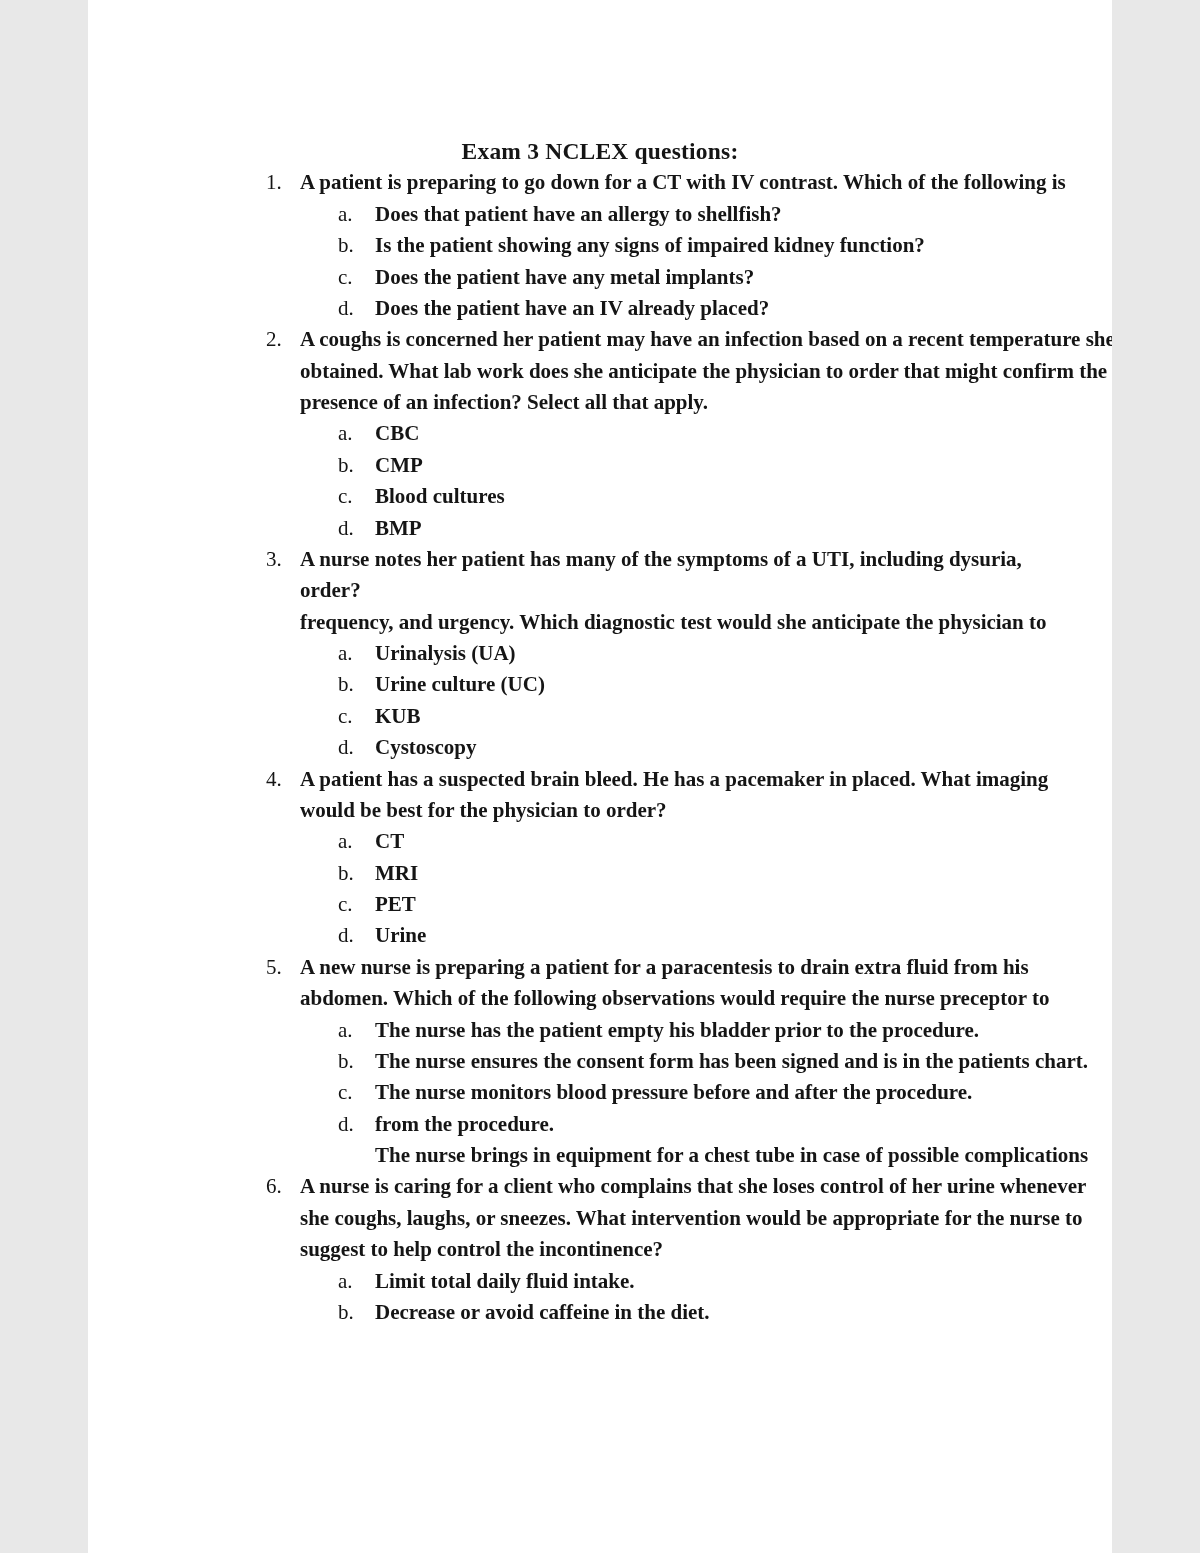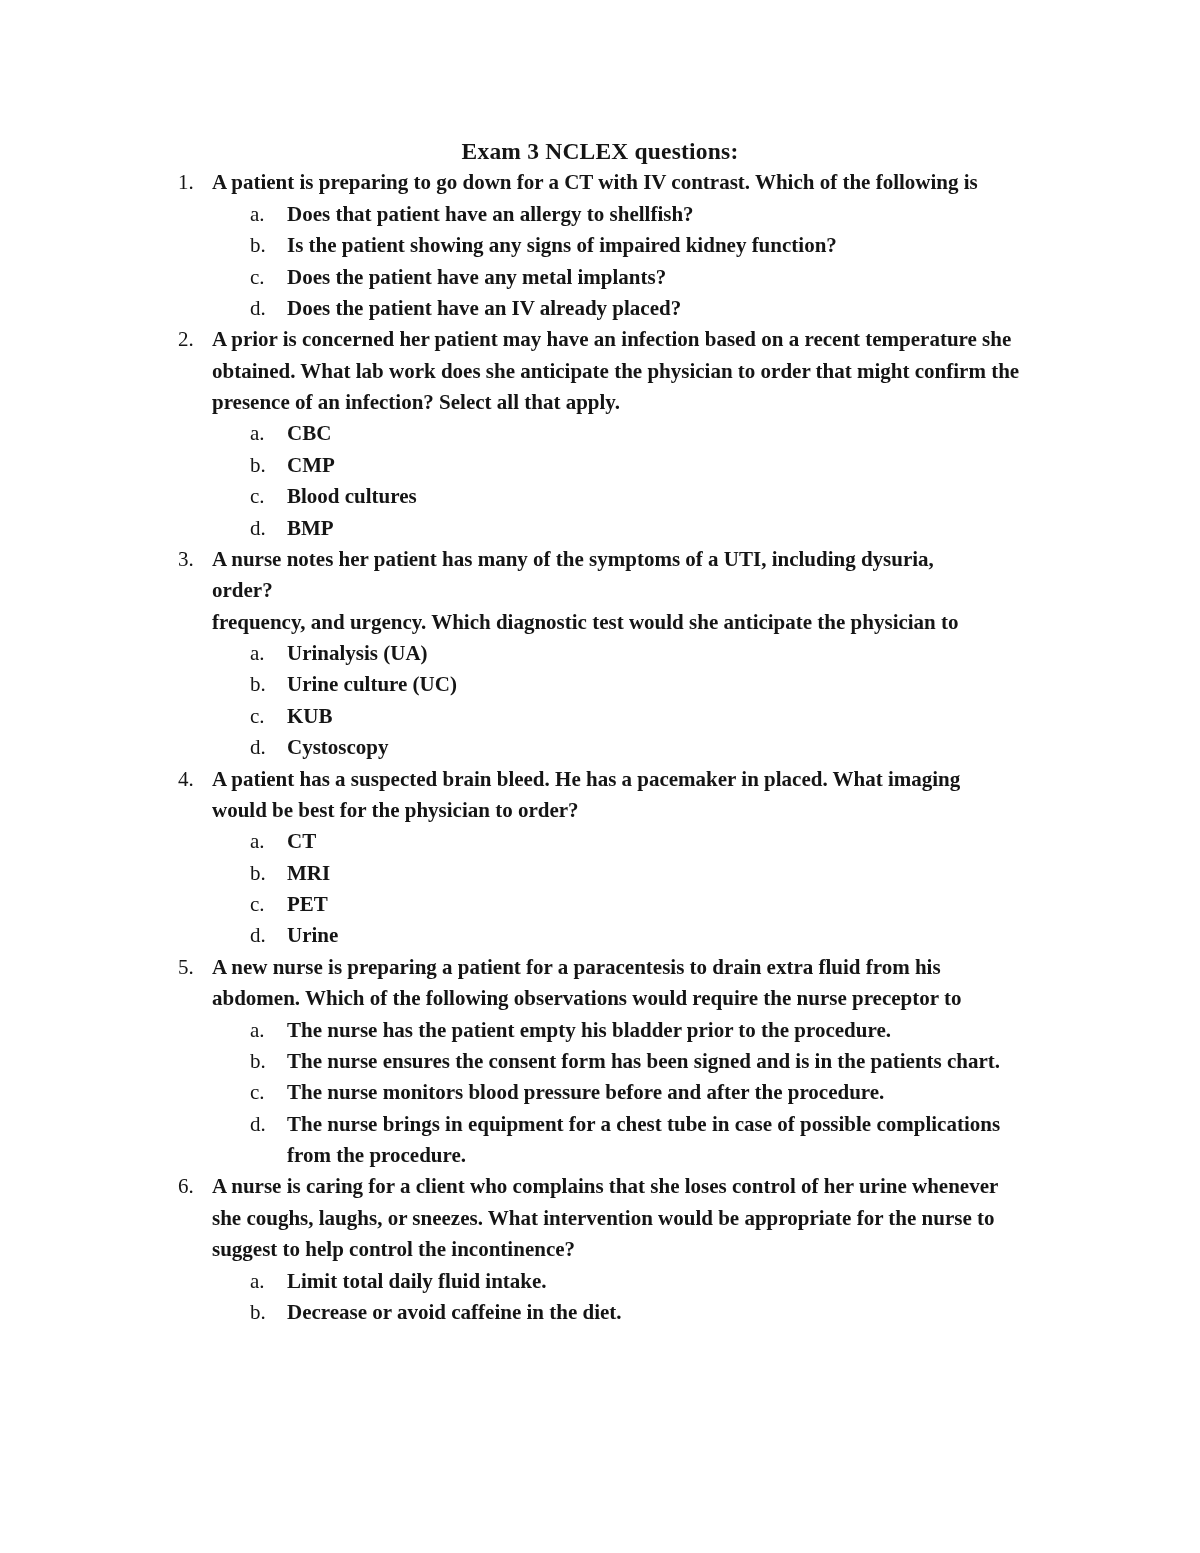--- a/index.html
+++ b/index.html
@@ -1,18 +1,18 @@
 <!DOCTYPE html>
 <html><head>
 <meta charset="utf-8">
 <style>
   html, body { margin: 0; padding: 0; background: #e8e8e8; }
   .page {
     position: relative;
-    width: 1200px;
+    width: 1024px;
     height: 1553px;
     margin: 0 auto;
     background: #ffffff;
     color: #151515;
     font-family: "Liberation Serif", serif;
     font-size: 21px;
     line-height: 31.37px;
     padding: 136px 141px 0 141px;
     box-sizing: border-box;
     overflow: hidden;
@@ -64,21 +64,21 @@
             <span class="marker">d.</span>
             <div class="otext">
               <div class="line">Does the patient have an IV already placed?</div>
             </div>
           </li>
         </ol>
       </li>
       <li class="question">
         <span class="marker">2.</span>
         <div class="qtext">
-          <div class="line">A prior is concerned her patient may have an infection based on a recent temperature she</div>
+          <div class="line">A coughs is concerned her patient may have an infection based on a recent temperature she</div>
           <div class="line">obtained. What lab work does she anticipate the physician to order that might confirm the</div>
           <div class="line">presence of an infection? Select all that apply.</div>
         </div>
         <ol class="options">
           <li class="option">
             <span class="marker">a.</span>
             <div class="otext">
               <div class="line">CBC</div>
             </div>
           </li>
@@ -190,22 +190,22 @@
           </li>
           <li class="option">
             <span class="marker">c.</span>
             <div class="otext">
               <div class="line">The nurse monitors blood pressure before and after the procedure.</div>
             </div>
           </li>
           <li class="option">
             <span class="marker">d.</span>
             <div class="otext">
+              <div class="line">from the procedure.</div>
               <div class="line">The nurse brings in equipment for a chest tube in case of possible complications</div>
-              <div class="line">from the procedure.</div>
             </div>
           </li>
         </ol>
       </li>
       <li class="question">
         <span class="marker">6.</span>
         <div class="qtext">
           <div class="line">A nurse is caring for a client who complains that she loses control of her urine whenever</div>
           <div class="line">she coughs, laughs, or sneezes. What intervention would be appropriate for the nurse to</div>
           <div class="line">suggest to help control the incontinence?</div>

